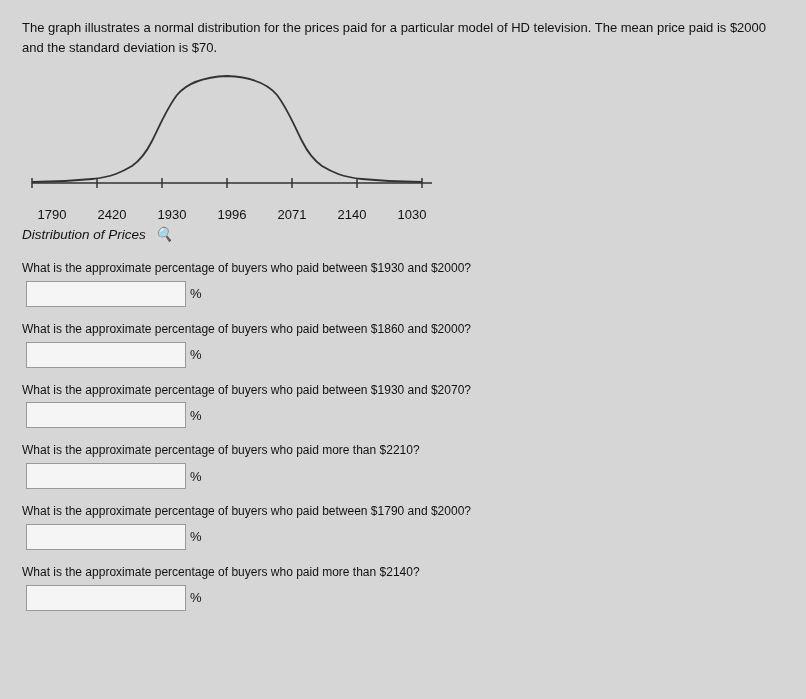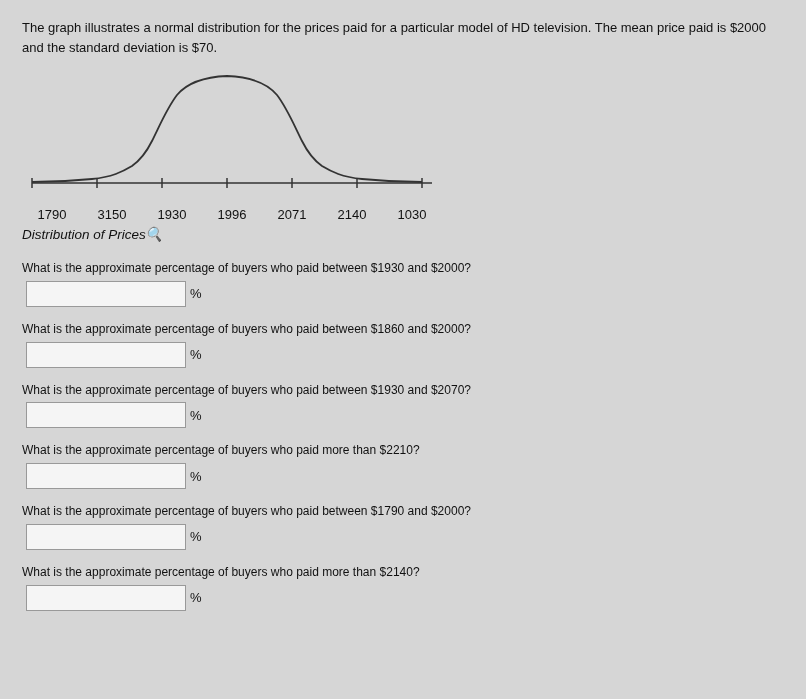--- a/index.html
+++ b/index.html
@@ -44,20 +44,21 @@
     .x-axis-labels span {
       text-align: center;
       width: 60px;
     }
     .graph-title {
       font-style: italic;
       font-size: 13.5px;
       margin-top: 2px;
       display: flex;
       align-items: center;
+      gap: 10px;
     }
     .search-icon {
       font-size: 14px;
       color: #333;
     }
     .question-block {
       margin-bottom: 14px;
     }
     .question-text {
       font-size: 12px;
@@ -110,21 +111,21 @@
                C 230,4 245,10 255,22
                C 265,35 272,52 280,68
                C 285,78 290,86 300,93
                C 310,99 320,104 340,106
                C 360,108 380,109 400,109" fill="none" stroke="#333" stroke-width="1.8"></path>
     </svg>
   </div>
 
   <div class="x-axis-labels">
     <span>1790</span>
-    <span>3150</span>
+    <span>2420</span>
     <span>1930</span>
     <span>1996</span>
     <span>2071</span>
     <span>2140</span>
     <span>1030</span>
   </div>
 
   <div class="graph-title">
     <span>Distribution of Prices</span>
     <span class="search-icon">🔍</span>

